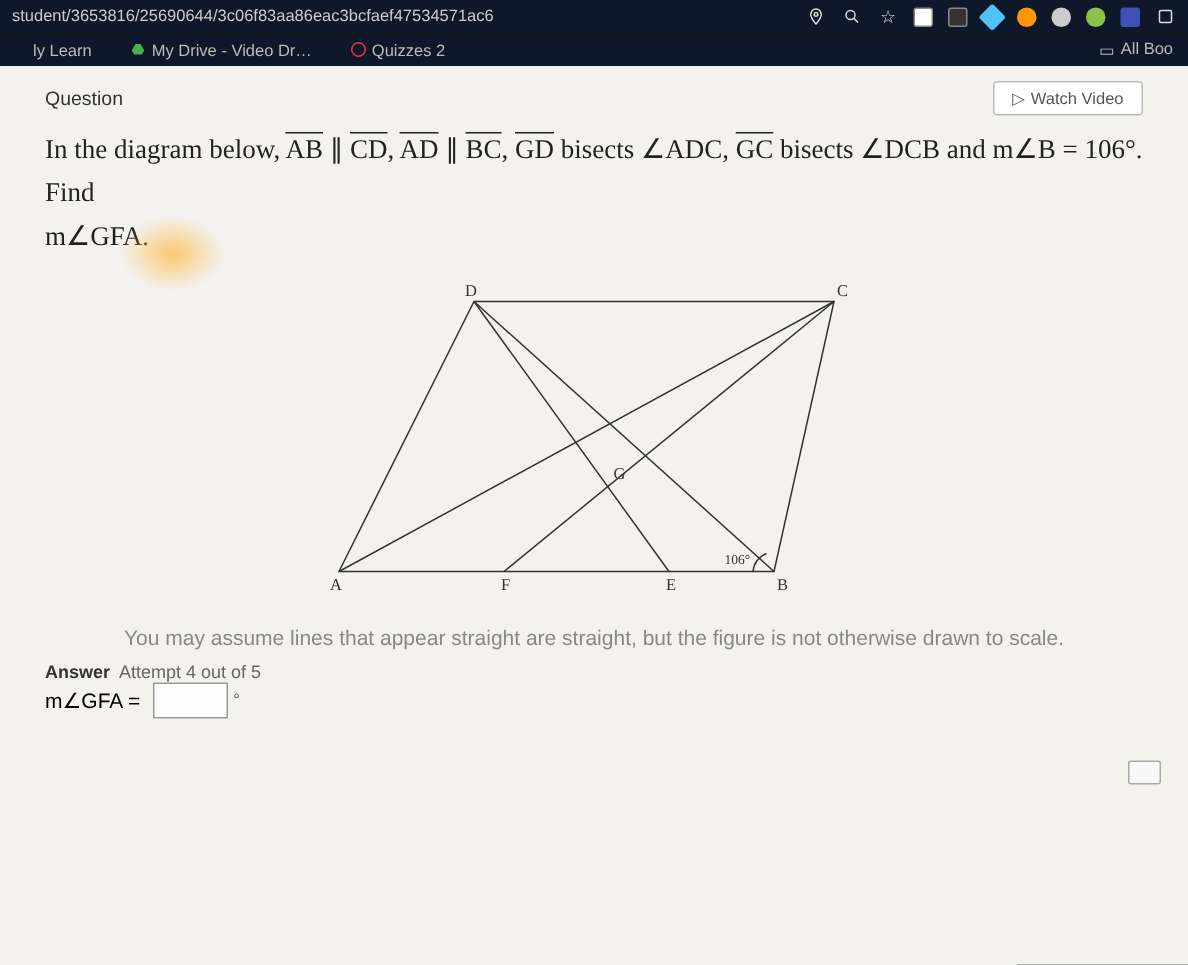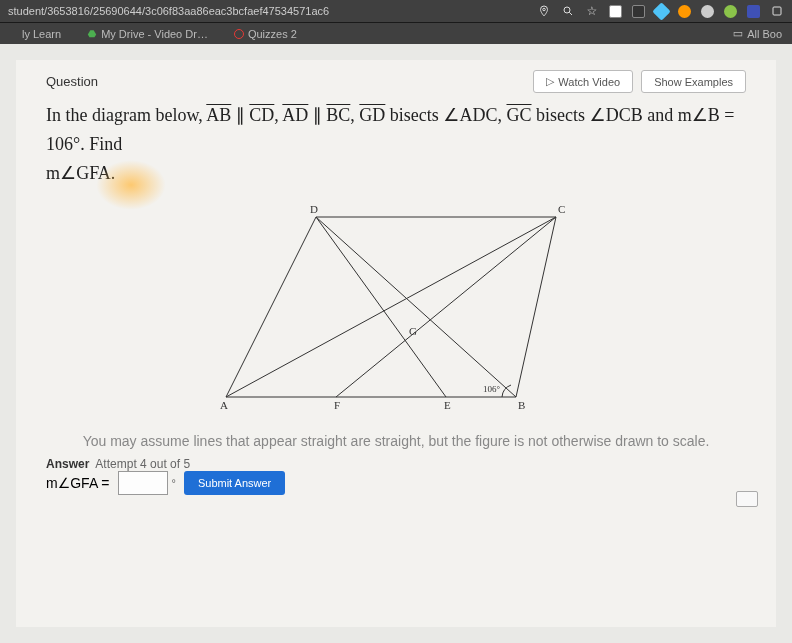--- a/index.html
+++ b/index.html
@@ -4,46 +4,46 @@
 <style>
   * { box-sizing: border-box; margin: 0; padding: 0; }
   body {
     font-family: Arial, sans-serif;
     background: #0a0a0a;
     width: 792px;
     height: 643px;
     overflow: hidden;
   }
   .browser-chrome {
-    background: #404040;
+    background: #0f172a;
     color: #e0e0e0;
     font-size: 11px;
   }
   .url-row {
     display: flex;
     align-items: center;
     padding: 4px 8px;
     justify-content: space-between;
     border-bottom: 1px solid #1a1a1a;
   }
   .url { color: #ccc; font-size: 11px; }
   .icon-row { display: flex; gap: 10px; align-items: center; }
   .chrome-icon { width: 14px; height: 14px; display: inline-flex; align-items: center; justify-content: center; color: #ddd; font-size: 12px; }
   .ext-icon { width: 13px; height: 13px; border-radius: 2px; }
   .bookmarks-row {
     display: flex; align-items: center; gap: 14px; padding: 4px 10px; font-size: 11px; color: #bbb;
     justify-content: space-between;
   }
   .bm-left { display: flex; gap: 14px; align-items: center; }
-  .bm-item { display: flex; align-items: center; gap: 4px; cursor: pointer; padding-left: 12px; }
+  .bm-item { display: flex; gap: 4px; cursor: pointer; padding-left: 12px; }
   .bm-dot { width: 10px; height: 10px; display: inline-block; }
   .page {
     background: #e9e9e6;
     height: calc(100% - 44px);
-    padding: 16px;
+    padding: 0;
     position: relative;
   }
   .content {
     background: #f3f2ef;
     margin: 0 auto;
     padding: 10px 30px 20px;
     height: 100%;
     position: relative;
   }
   .glow {
@@ -146,23 +146,20 @@
 <div class="page">
   <div class="content">
     <div class="glow"></div>
 
     <div class="top-row">
       <span>Question</span>
       <span class="btn-row">
         <button class="btn-outline">
           <span>▷</span>
           <span>Watch Video</span>
-        </button>
-        <button class="btn-outline">
-          <span>Show Examples</span>
         </button>
       </span>
     </div>
 
     <div class="problem-text">
       <span>In the diagram below,  </span><span class="overline">AB</span><span> ∥ </span><span class="overline">CD</span><span>,  </span><span class="overline">AD</span><span> ∥ </span><span class="overline">BC</span><span>,  </span><span class="overline">GD</span><span> bisects ∠ADC,  </span><span class="overline">GC</span><span> bisects ∠DCB and m∠B = 106°. Find</span><br>
       <span>m∠GFA.</span>
     </div>
 
     <div class="diagram-wrap">
@@ -193,19 +190,16 @@
     <div class="feedback-icon"></div>
 
     <div class="answer-row">
       <b>Answer</b><span>Attempt 4 out of 5</span>
     </div>
 
     <div class="input-row">
       <span>m∠GFA =</span>
       <input class="ans-input" type="text" style="">
       <span class="deg">°</span>
-      <button class="submit-btn">
-        <span>Submit Answer</span>
-      </button>
     </div>
 
   </div>
 </div>
 
 </body></html>

